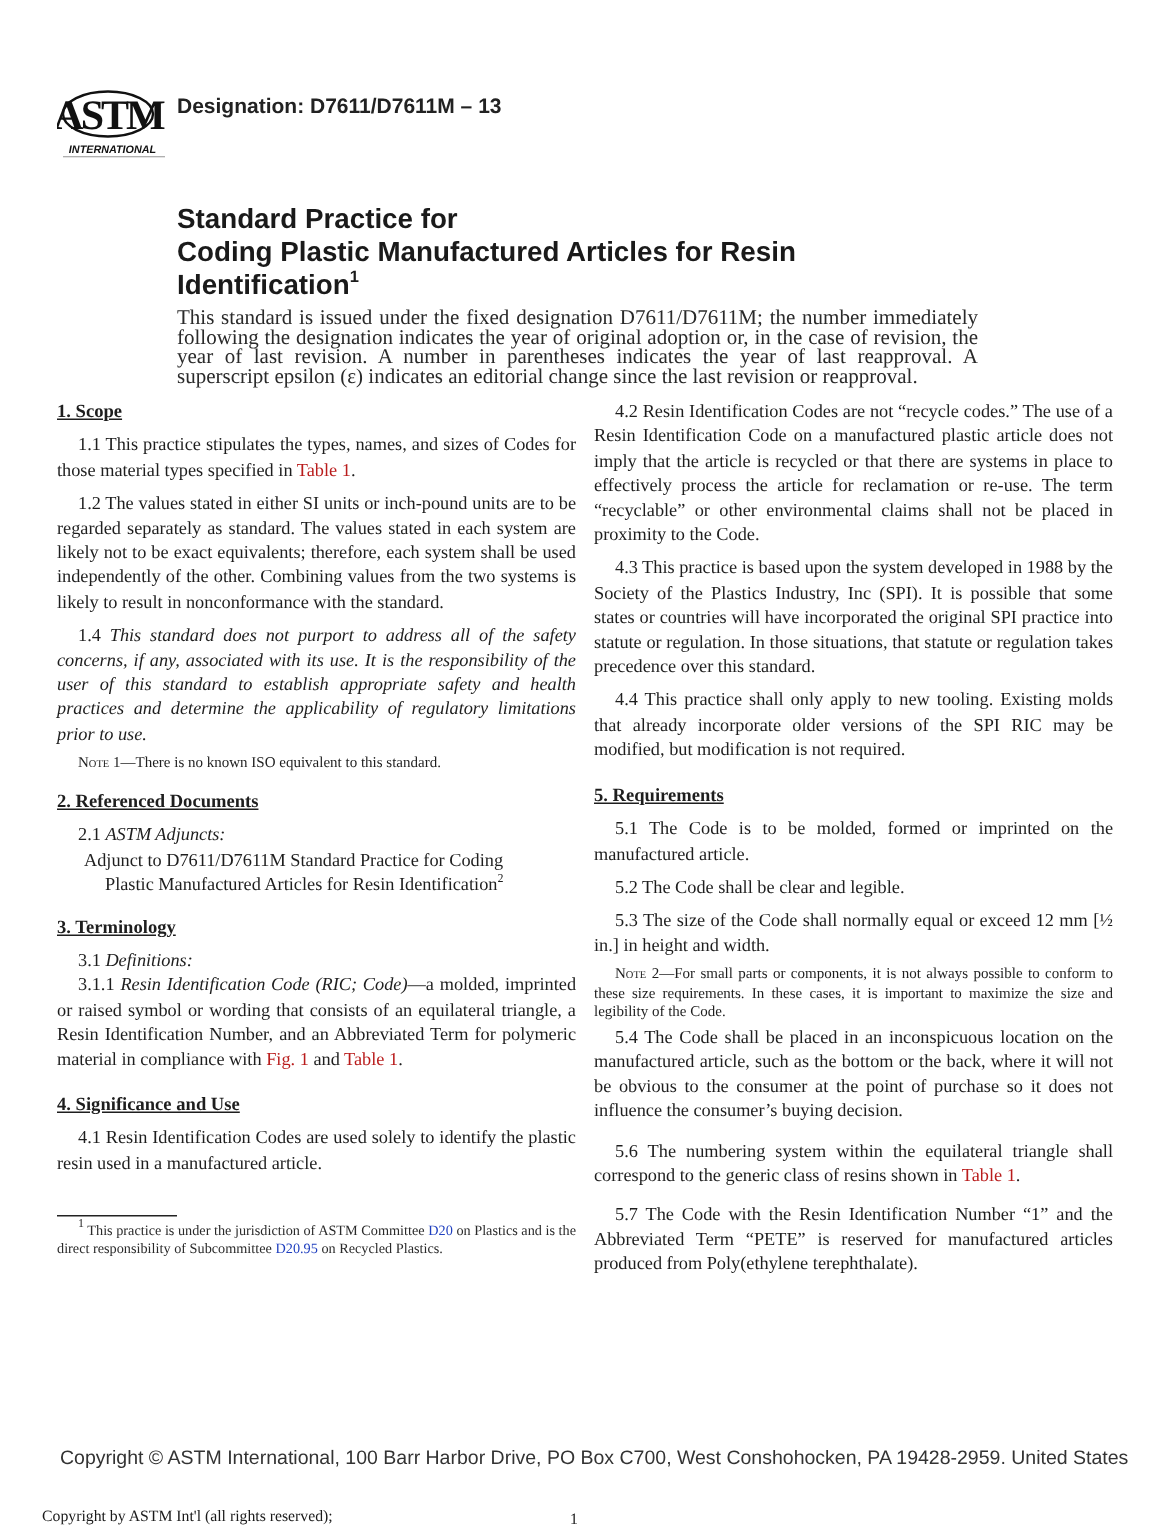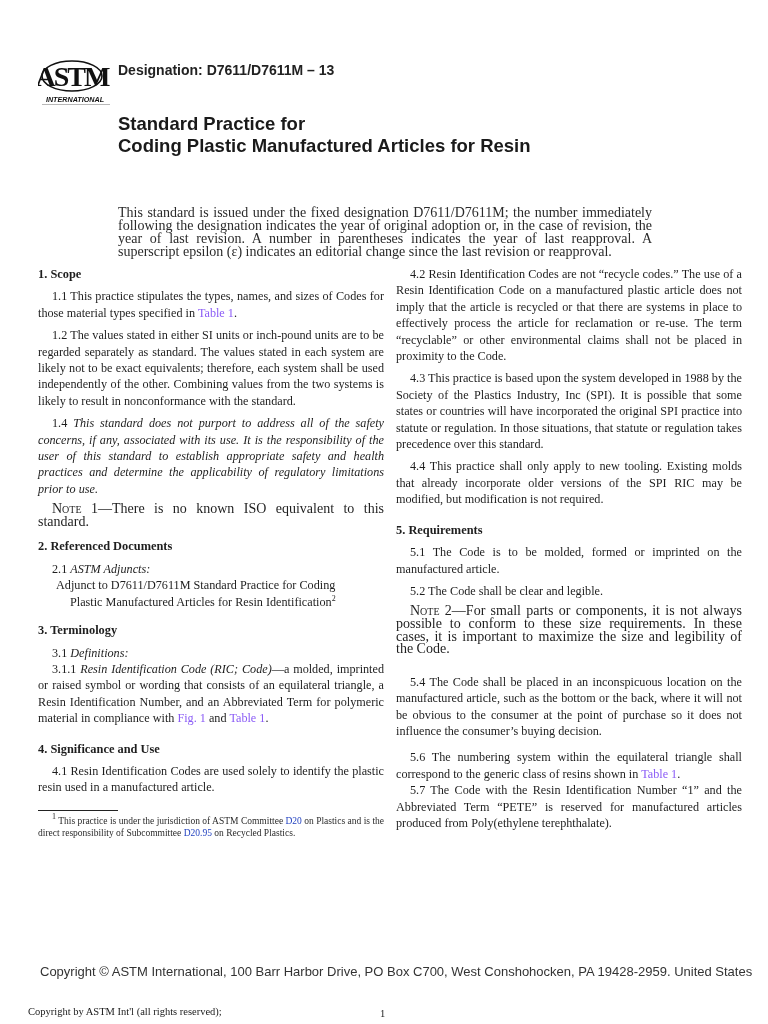--- a/index.html
+++ b/index.html
@@ -1,39 +1,39 @@
 <!DOCTYPE html>
 <html><head>
 <meta charset="utf-8">
 <style>
   html, body { margin: 0; padding: 0; background: #ffffff; }
   body { width: 768px; height: 1024px; position: relative; overflow: hidden; color: #1a1a1a; }
   .serif { font-family: "Liberation Serif", "DejaVu Serif", serif; }
   .sans { font-family: "Liberation Sans", "DejaVu Sans", sans-serif; }
-  .link { color: #8b5cf6; }
+  .link { color: #b91c1c; }
   .blue { color: #1f3fbf; }
 
   #logo { position: absolute; left: 38px; top: 56px; width: 76px; height: 50px; }
   #designation { position: absolute; left: 118px; top: 62px; font-size: 14px; font-weight: bold; color: #222; }
 
-  #title-block { position: absolute; left: 118px; top: 113px; width: 560px; font-weight: bold; color: #1a1a1a; }
+  #title-block { position: absolute; left: 118px; top: 135px; width: 560px; font-weight: bold; color: #1a1a1a; }
   #title-line1 { font-size: 18.5px; line-height: 22px; }
   #title-line2 { font-size: 18.5px; line-height: 22px; }
   #title-line3 { font-size: 18.5px; line-height: 22px; }
   #title-line3 sup { font-size: 11px; vertical-align: 8px; line-height: 0; }
 
   #issuance { position: absolute; left: 118px; top: 206px; width: 534px; font-size: 14px; line-height: 13px; text-align: justify; color: #2a2a2a; }
 
   .col { position: absolute; top: 266px; width: 346px; font-size: 12.2px; line-height: 16.4px; text-align: justify; color: #1e1e1e; }
   #col-left { left: 38px; }
   #col-right { left: 396px; }
 
-  .h { font-weight: bold; font-size: 12.4px; margin: 0 0 6px 0; }
+  .h { font-weight: bold; font-size: 12.4px; margin: 0 0 6px 0; text-decoration: underline; }
   .p { margin: 0 0 6px 0; text-indent: 14px; }
-  .note { font-size: 14px; line-height: 12.6px; text-indent: 14px; margin: 0 0 10px 0; }
+  .note { font-size: 10px; line-height: 12.6px; text-indent: 14px; margin: 0 0 10px 0; }
   .sc { font-variant: small-caps; }
   .i { font-style: italic; }
   .adj { padding-left: 18px; text-indent: 0; margin: 0 0 12px 0; }
   .adj .l2 { display: block; padding-left: 14px; }
   sup.s { font-size: 8px; vertical-align: 5px; line-height: 0; }
 
   #footnote-rule { position: absolute; left: 38px; top: 810px; width: 80px; border-top: 1px solid #222; }
   #footnotes { position: absolute; left: 38px; top: 816px; width: 346px; font-size: 9.5px; line-height: 11.8px; text-align: justify; color: #2a2a2a; }
   #footnotes .fp { margin: 0; text-indent: 14px; }
 
@@ -50,20 +50,21 @@
     <text x="34" y="30" text-anchor="middle" font-family="Liberation Serif, serif" font-weight="bold" font-size="28" fill="#111" letter-spacing="-2">ASTM</text>
     <text x="37" y="46" text-anchor="middle" font-family="Liberation Sans, sans-serif" font-style="italic" font-weight="bold" font-size="7.2" fill="#111">INTERNATIONAL</text>
     <line x1="4" y1="48.5" x2="72" y2="48.5" stroke="#888" stroke-width="0.6"></line>
   </svg>
 </div>
 <div id="designation" class="sans">Designation: D7611/D7611M – 13</div>
 
 <div id="title-block" class="sans">
   <div id="title-line1">Standard Practice for</div>
   <div id="title-line2">Coding Plastic Manufactured Articles for Resin</div>
+  <div id="title-line3"><span>Identification</span><sup>1</sup></div>
 </div>
 
 <div id="issuance" class="serif">This standard is issued under the fixed designation D7611/D7611M; the number immediately following the designation indicates the year of original adoption or, in the case of revision, the year of last revision. A number in parentheses indicates the year of last reapproval. A superscript epsilon (ε) indicates an editorial change since the last revision or reapproval.</div>
 
 <div id="col-left" class="col serif">
   <div class="h">1. Scope</div>
   <p class="p"><span>1.1 This practice stipulates the types, names, and sizes of Codes for those material types specified in </span><a class="link">Table 1</a><span>.</span></p>
   <p class="p">1.2 The values stated in either SI units or inch-pound units are to be regarded separately as standard. The values stated in each system are likely not to be exact equivalents; therefore, each system shall be used independently of the other. Combining values from the two systems is likely to result in nonconformance with the standard.</p>
   <p class="p"><span>1.4 </span><span class="i">This standard does not purport to address all of the safety concerns, if any, associated with its use. It is the responsibility of the user of this standard to establish appropriate safety and health practices and determine the applicability of regulatory limitations prior to use.</span></p>
   <p class="note"><span class="sc">Note 1</span><span>—There is no known ISO equivalent to this standard.</span></p>
@@ -86,21 +87,22 @@
 </div>
 
 <div id="col-right" class="col serif">
   <p class="p">4.2 Resin Identification Codes are not “recycle codes.” The use of a Resin Identification Code on a manufactured plastic article does not imply that the article is recycled or that there are systems in place to effectively process the article for reclamation or re-use. The term “recyclable” or other environmental claims shall not be placed in proximity to the Code.</p>
   <p class="p">4.3 This practice is based upon the system developed in 1988 by the Society of the Plastics Industry, Inc (SPI). It is possible that some states or countries will have incorporated the original SPI practice into statute or regulation. In those situations, that statute or regulation takes precedence over this standard.</p>
   <p class="p" style="margin-bottom:14px">4.4 This practice shall only apply to new tooling. Existing molds that already incorporate older versions of the SPI RIC may be modified, but modification is not required.</p>
 
   <div class="h">5. Requirements</div>
   <p class="p">5.1 The Code is to be molded, formed or imprinted on the manufactured article.</p>
   <p class="p">5.2 The Code shall be clear and legible.</p>
-  <p class="note" style="margin-bottom:18px"><span class="sc">Note 2</span><span>—For small parts or components, it is not always possible to conform to these size requirements. In these cases, it is important to maximize the size and legibility of the Code.</span></p>
+  <p class="p">5.3 The size of the Code shall normally equal or exceed 12 mm [½ in.] in height and width.</p>
+  <p class="note" style="margin-bottom:1px"><span class="sc">Note 2</span><span>—For small parts or components, it is not always possible to conform to these size requirements. In these cases, it is important to maximize the size and legibility of the Code.</span></p>
   <p class="p" style="margin-bottom:10px">5.4 The Code shall be placed in an inconspicuous location on the manufactured article, such as the bottom or the back, where it will not be obvious to the consumer at the point of purchase so it does not influence the consumer’s buying decision.</p>
-  <p class="p" style="margin-bottom:0"><span>5.6 The numbering system within the equilateral triangle shall correspond to the generic class of resins shown in </span><a class="link">Table 1</a><span>.</span></p>
+  <p class="p" style="margin-bottom:10px"><span>5.6 The numbering system within the equilateral triangle shall correspond to the generic class of resins shown in </span><a class="link">Table 1</a><span>.</span></p>
   <p class="p">5.7 The Code with the Resin Identification Number “1” and the Abbreviated Term “PETE” is reserved for manufactured articles produced from Poly(ethylene terephthalate).</p>
 </div>
 
 <div id="copyright-bar" class="sans">Copyright © ASTM International, 100 Barr Harbor Drive, PO Box C700, West Conshohocken, PA 19428-2959. United States</div>
 <div id="copyright-foot" class="serif">Copyright by ASTM Int'l (all rights reserved);</div>
 <div id="page-number" class="serif">1</div>
 
 </body></html>

